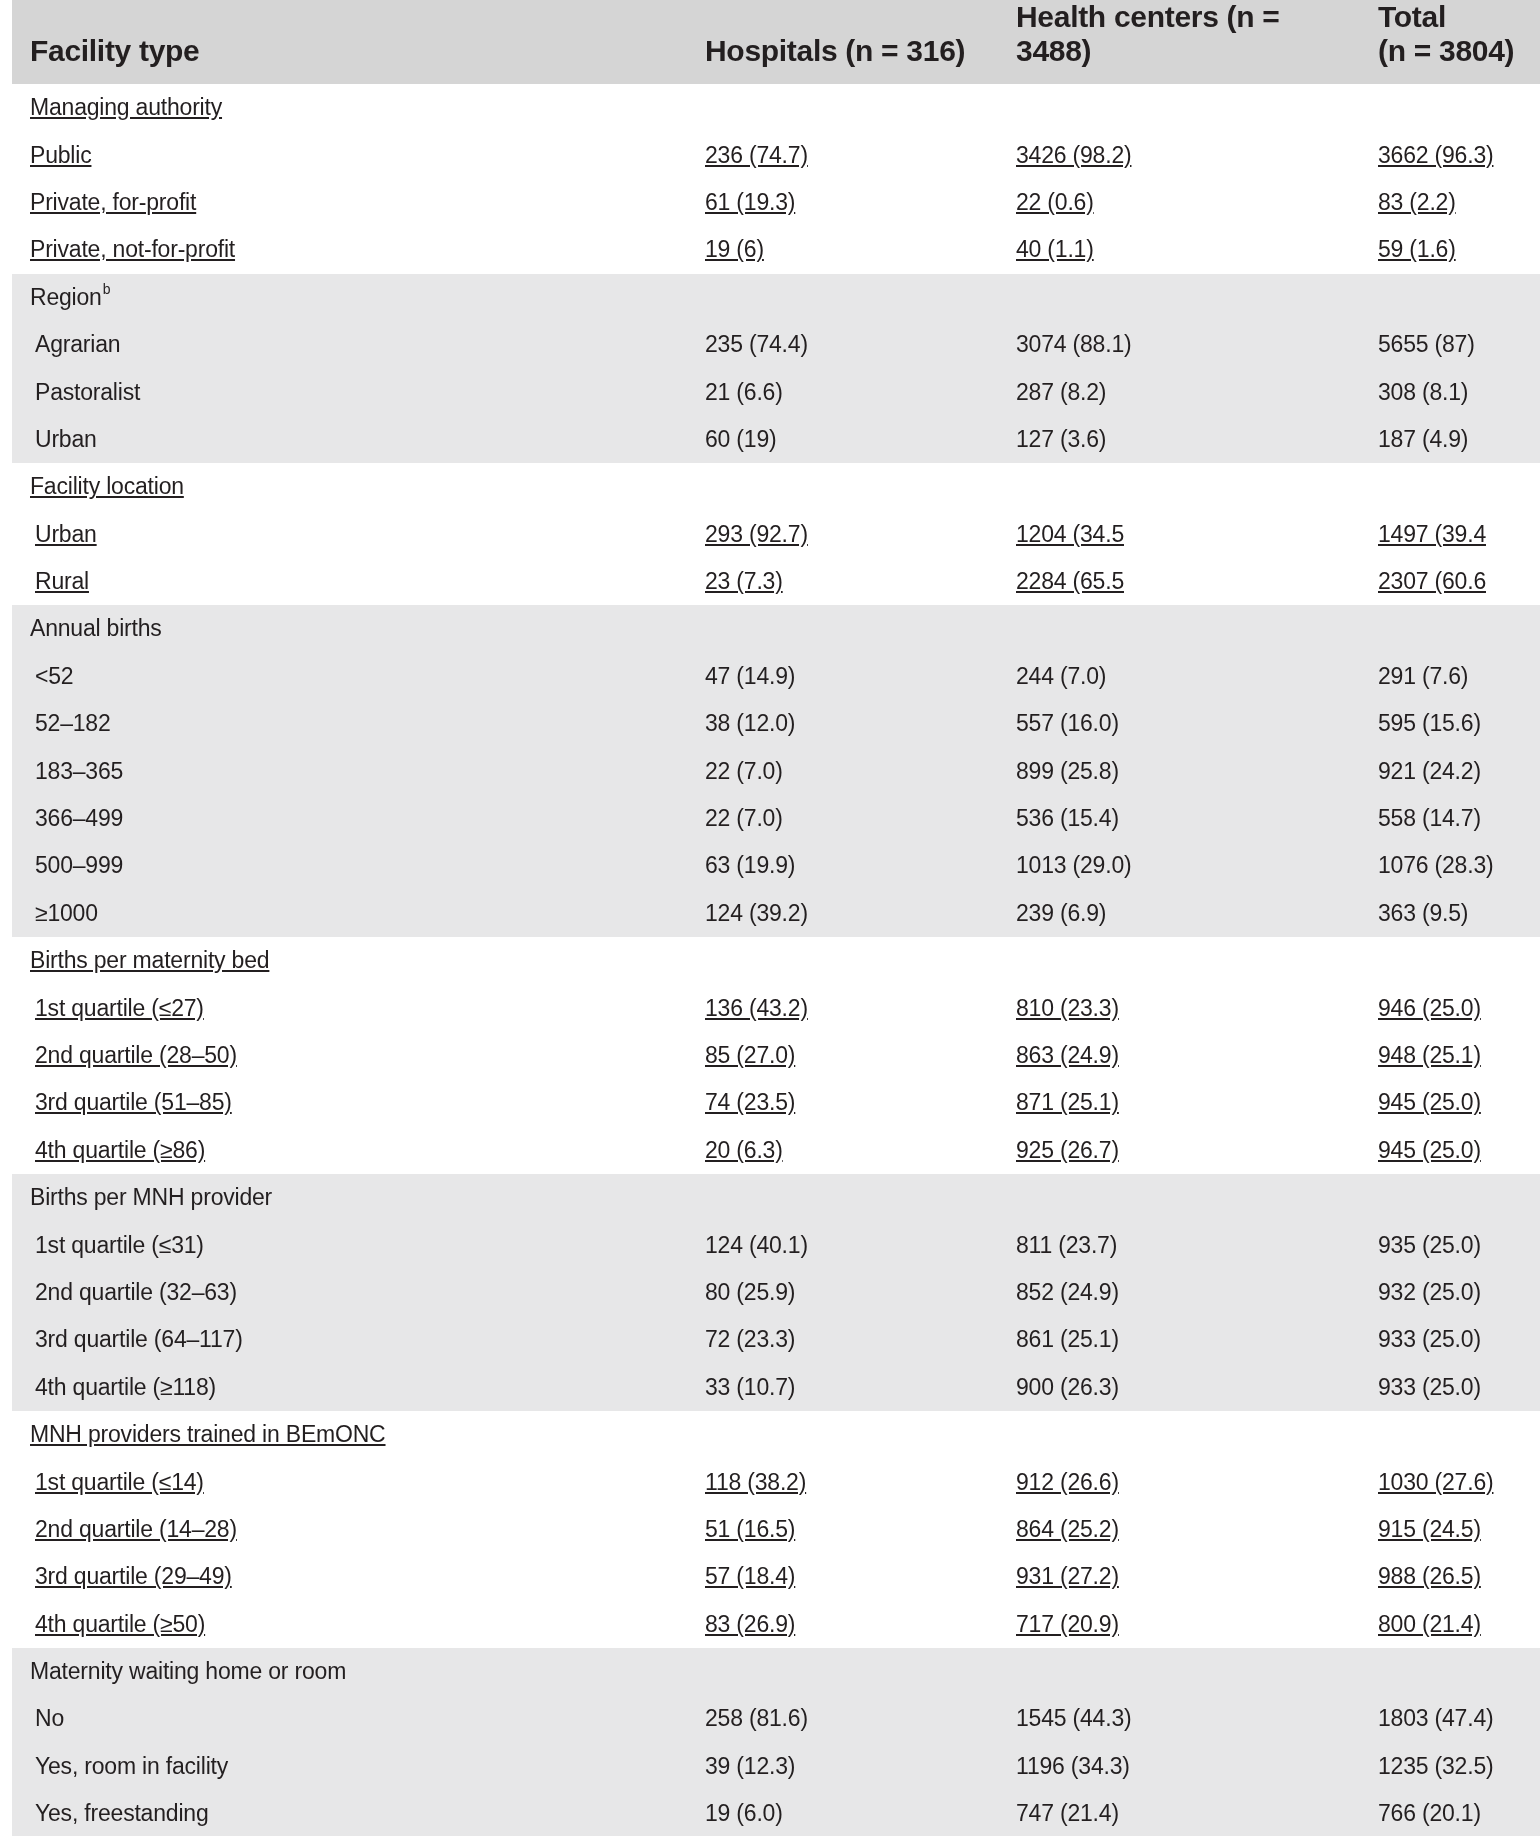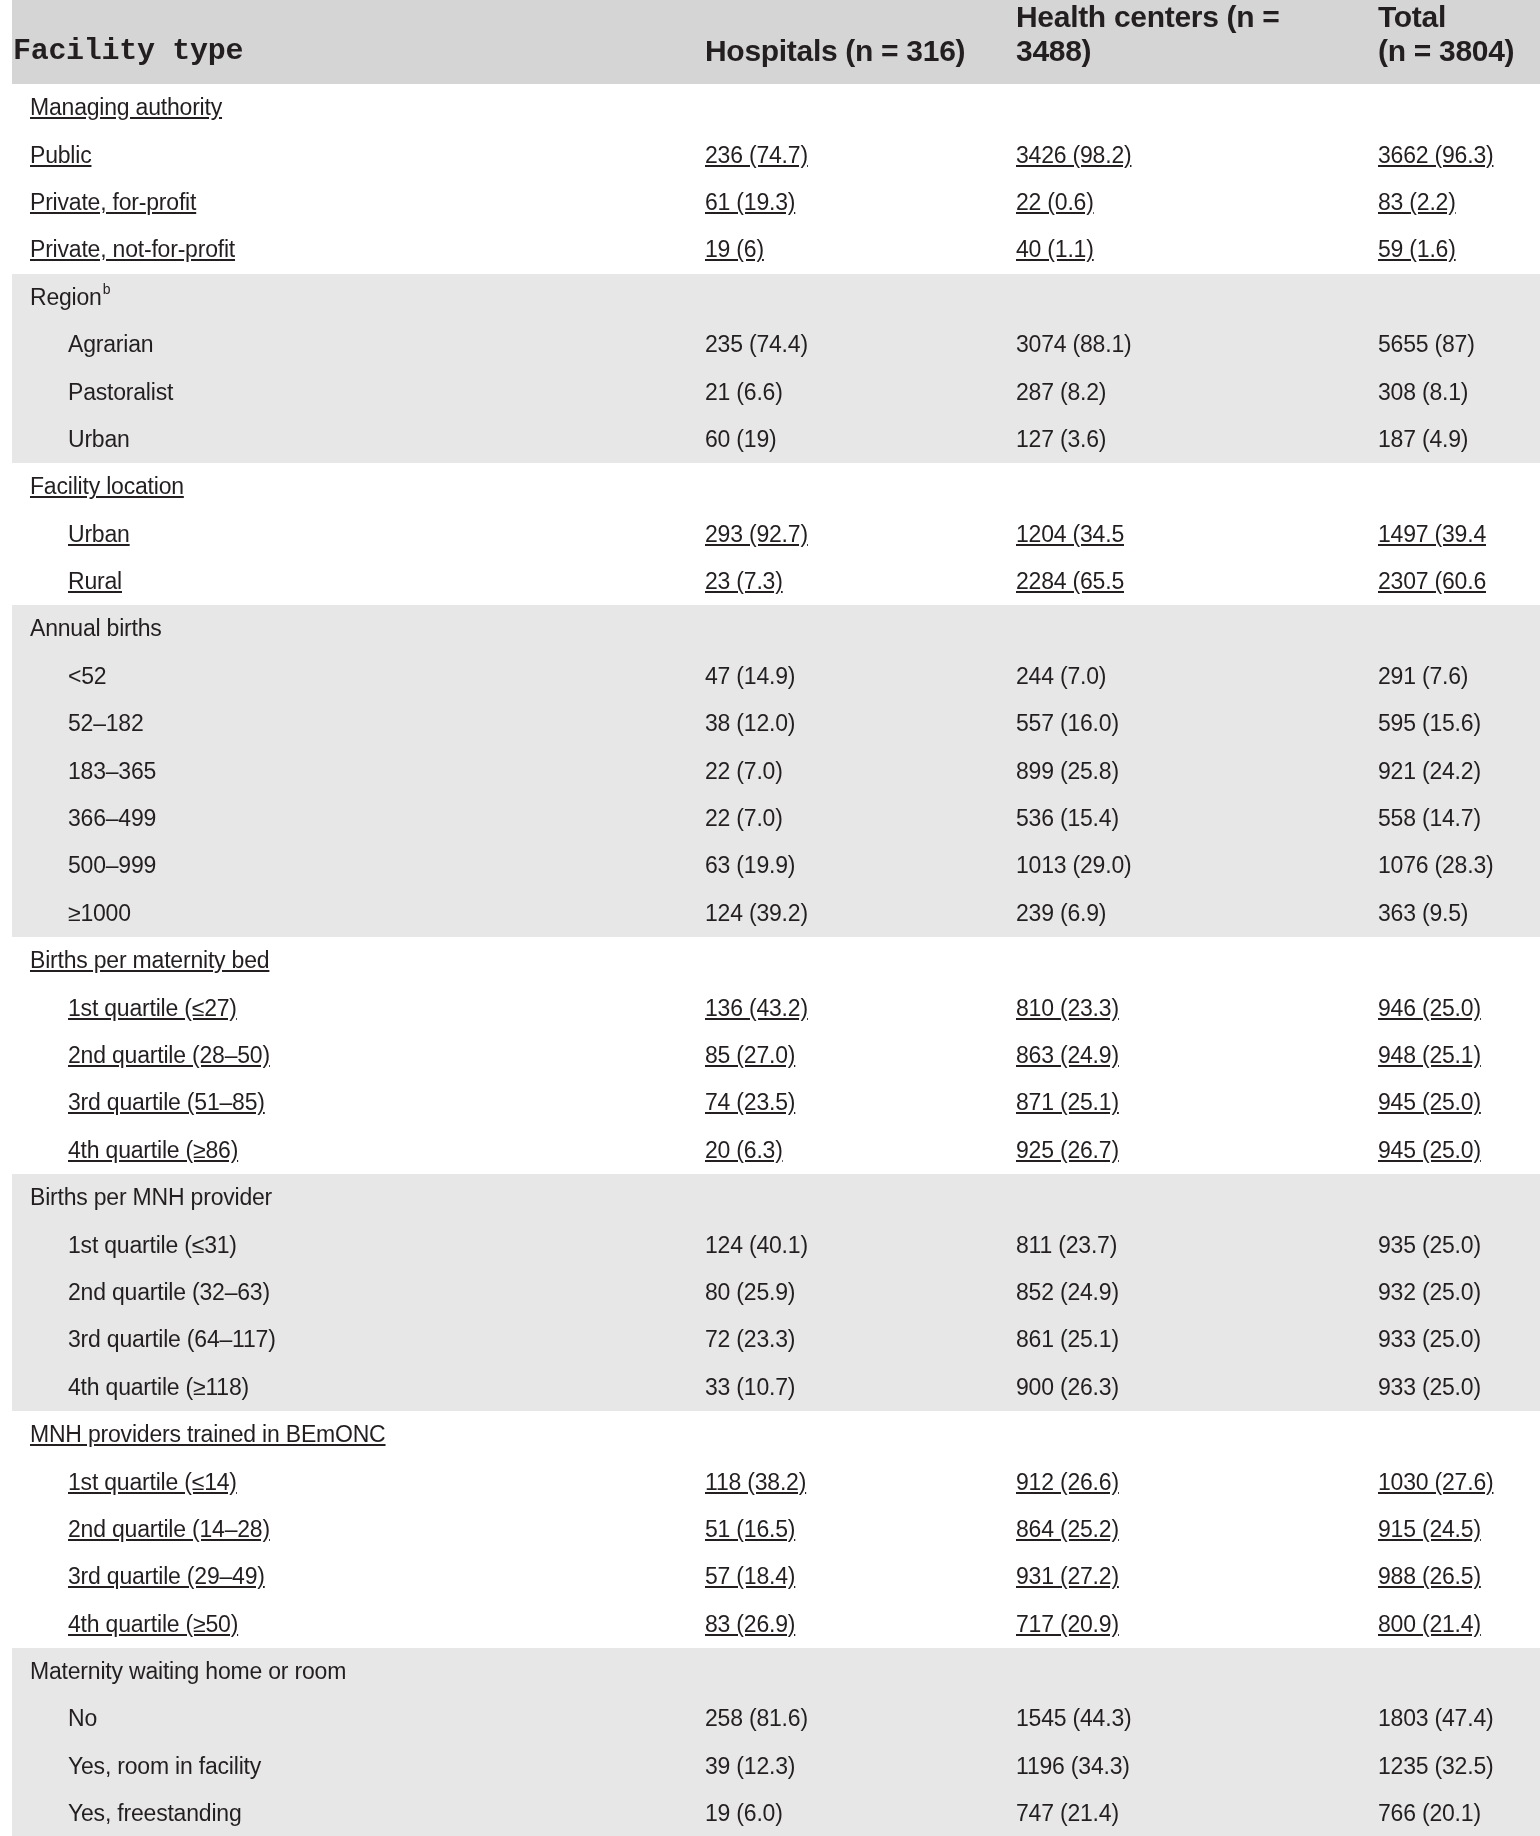--- a/index.html
+++ b/index.html
@@ -36,34 +36,34 @@
   thead th {
     font-weight: bold;
     font-size: 30px;
     text-align: left;
     vertical-align: bottom;
     padding: 0 0 16px 18px;
     height: 66px;
     line-height: 34px;
     letter-spacing: -0.3px;
   }
-  thead th.col-cat { padding-left: 1px; font-family: Liberation Mono, monospace; }
+  thead th.col-cat { padding-left: 18px; }
 
   tbody td {
     font-size: 23px;
     height: 47.4px;
     padding: 0 0 0 18px;
     vertical-align: middle;
     white-space: nowrap;
     letter-spacing: -0.2px;
     line-height: 1;
   }
   tbody tr.shaded { background: #e7e7e8; }
   tbody tr.plain { background: #ffffff; text-decoration: underline; }
-  td.indent { padding-left: 56px; }
+  td.indent { padding-left: 23px; }
   sup {
     font-size: 14px;
     vertical-align: top;
     position: relative;
     top: -4px;
     margin-left: 1px;
   }
 </style>
 </head>
 <body>

